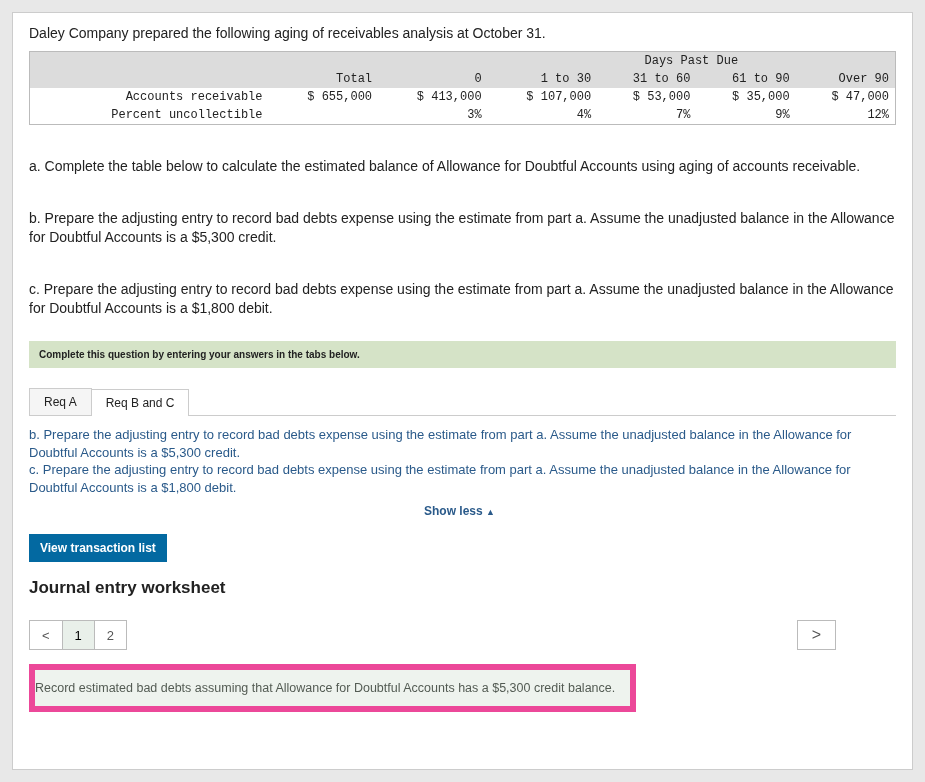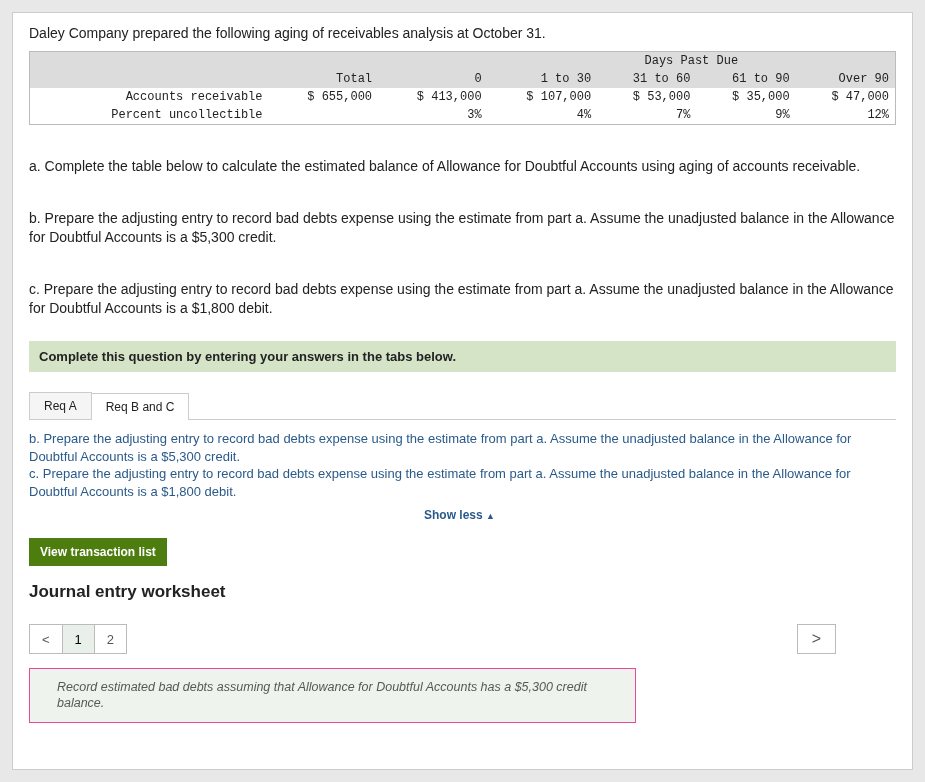--- a/index.html
+++ b/index.html
@@ -48,21 +48,21 @@
   .questions {
     font-size: 14px;
     line-height: 1.4;
     margin-bottom: 22px;
   }
   .questions p { margin-bottom: 2px; margin-top: 32px; }
   .instr-bar {
     background: #d5e3c7;
     padding: 8px 10px;
     font-weight: bold;
-    font-size: 13px;
+    font-size: 10px;
     margin-bottom: 20px;
   }
   .tab-row {
     border-bottom: 1px solid #ccc;
     display: flex;
     margin-bottom: 8px;
     text-align: center;
   }
   .tab {
     padding: 6px 14px;
@@ -88,21 +88,21 @@
     text-align: center;
     color: #2a5a8a;
     font-weight: bold;
     font-size: 12px;
     padding: 4px 6px 16px 0;
     cursor: pointer;
   }
   .show-less .tri { font-size: 9px; vertical-align: middle; }
   .view-txn {
     display: inline-block;
-    background: #4d7c0f;
+    background: #0369a1;
     color: #fff;
     font-weight: bold;
     font-size: 12px;
     padding: 7px 11px;
     margin-bottom: 16px;
     cursor: pointer;
   }
   .jw-title {
     font-size: 17px;
     font-weight: bold;
@@ -135,27 +135,26 @@
     color:#555;
     font-size:16px;
     cursor:pointer;
     display:flex;
     align-items:center;
     margin-left:auto;
     margin-right:60px;
   }
   .je-instr {
     background: #eef3ee;
-    border: 1px solid #ec4899;
+    border: 6px solid #ec4899;
     color: #535b53;
     font-size: 12.5px;
-    padding: 10px 27px;
+    padding: 10px 0;
     width: 70%;
     line-height: 1.3;
-    font-style: italic;
   }
 </style>
 </head>
 <body>
 
 <div class="page">
 
   <p class="intro">Daley Company prepared the following aging of receivables analysis at October 31.</p>
 
   <div class="aging-wrap">

